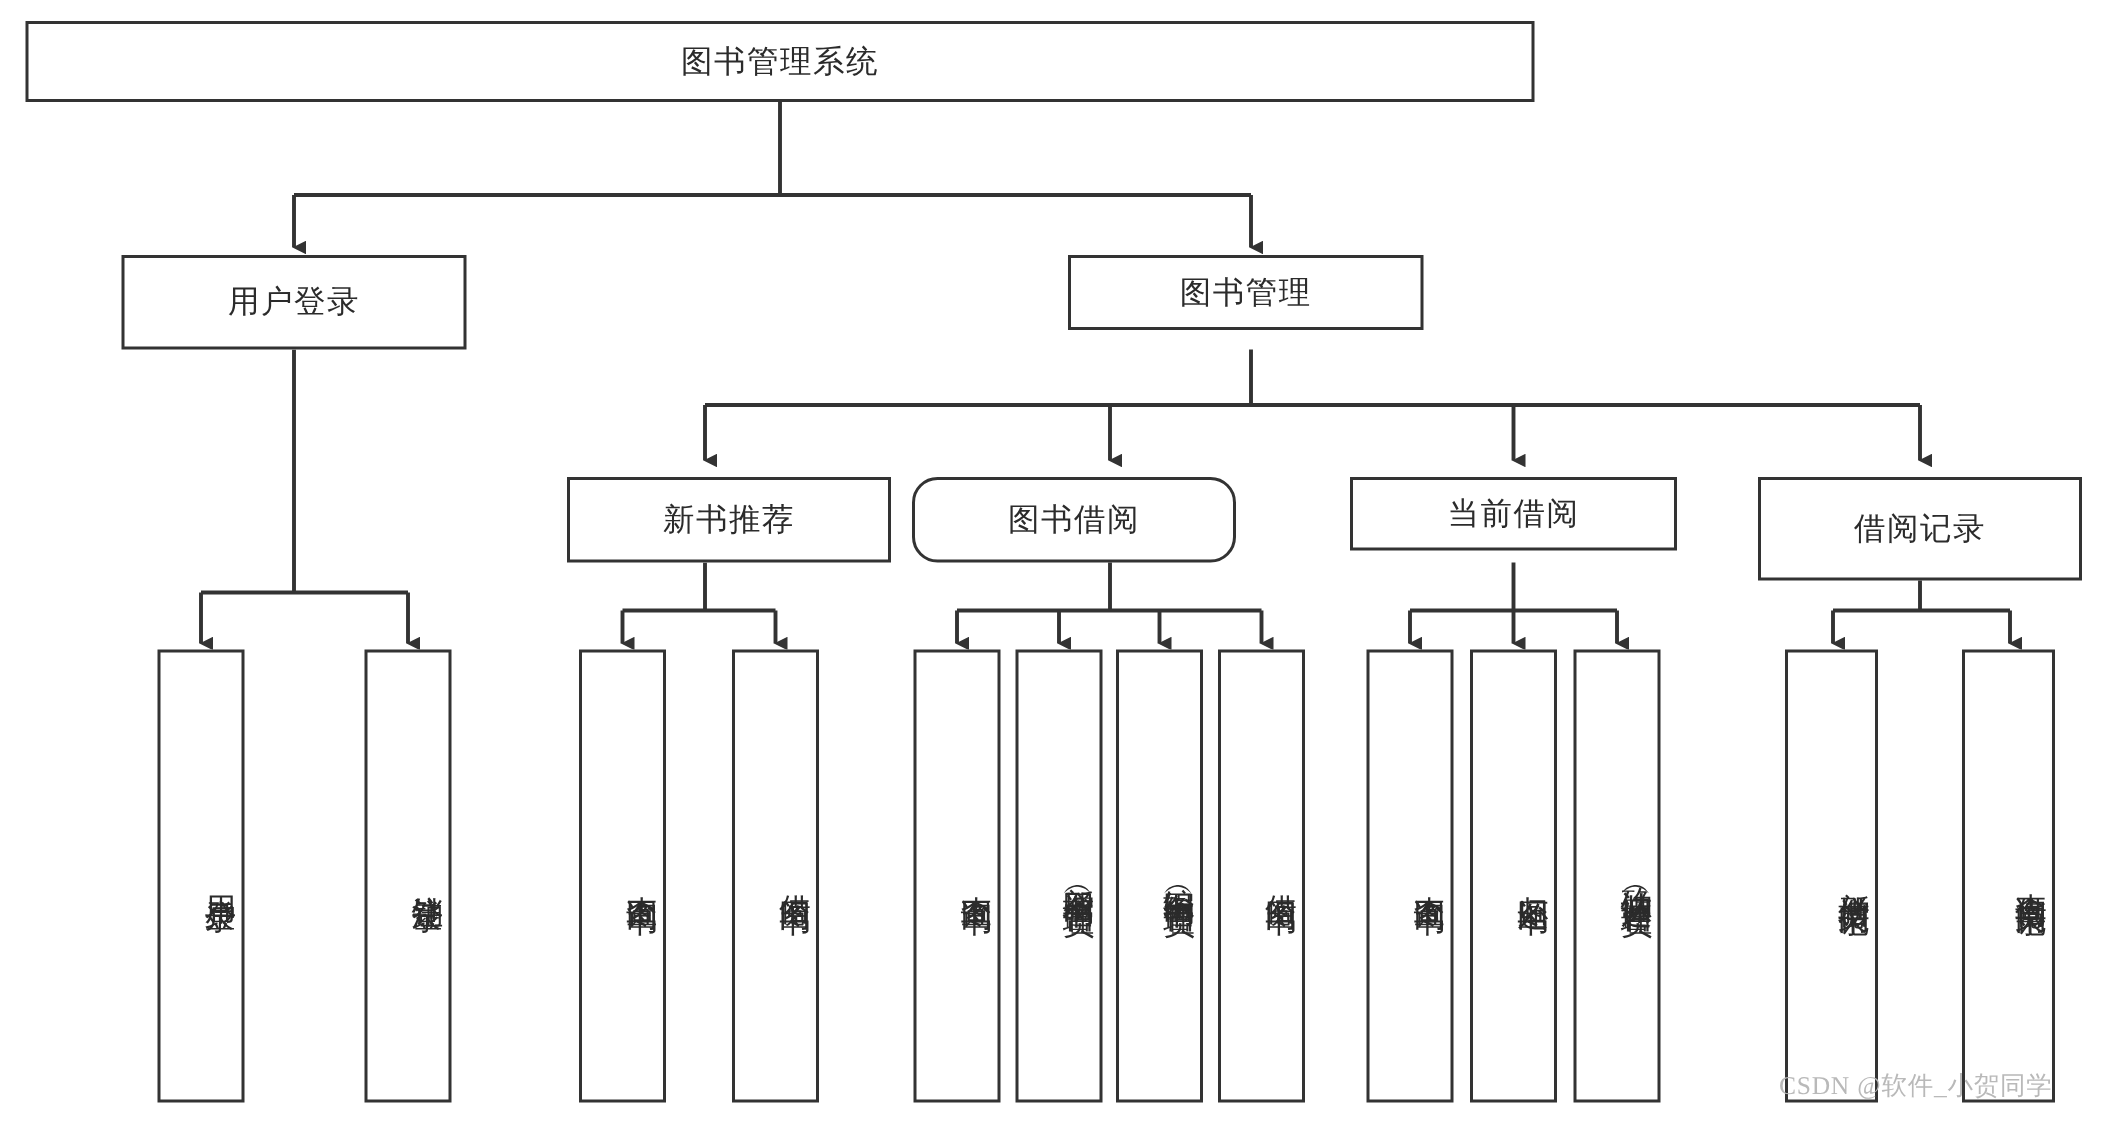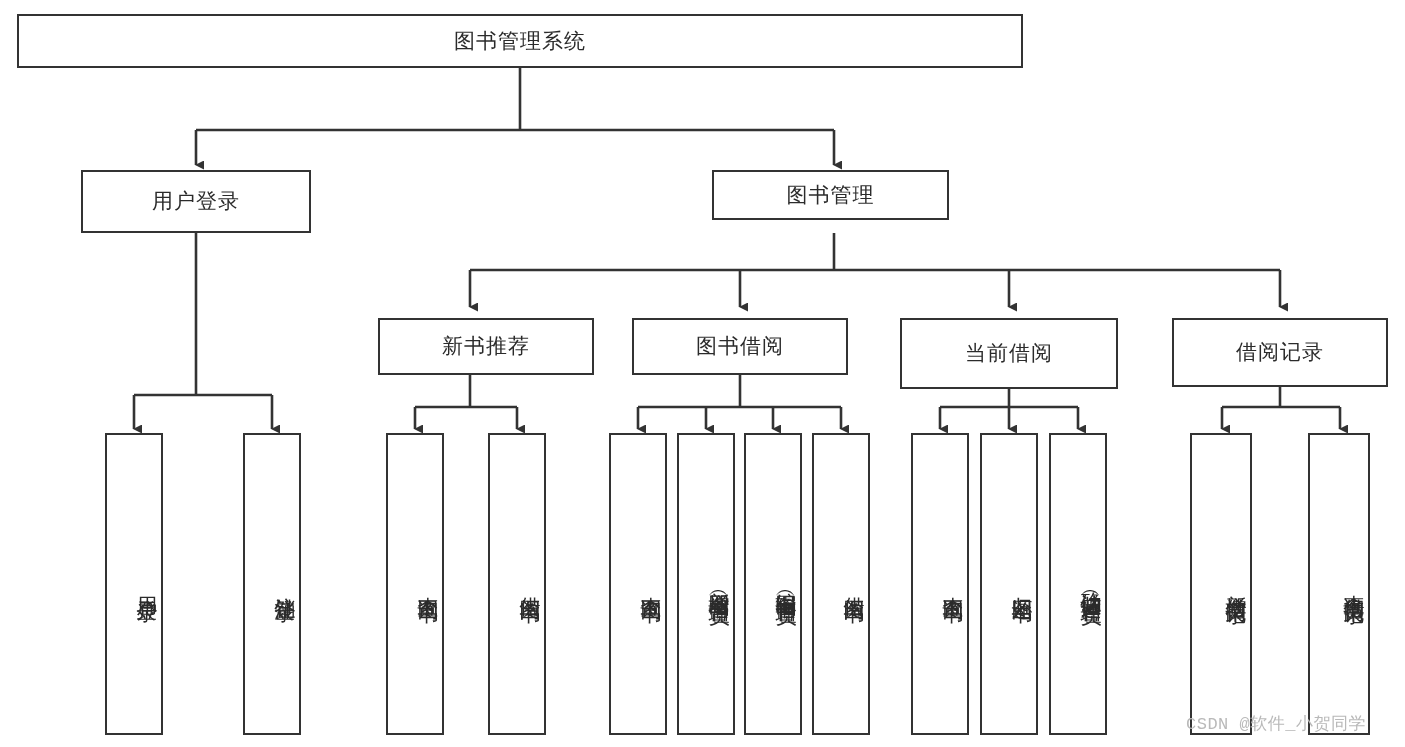--- a/index.html
+++ b/index.html
@@ -59,21 +59,21 @@
     display: block;
   }
   .watermark {
     position: absolute;
     left: 1186px;
     top: 712px;
     font-size: 17px;
     color: #b9b9b9;
     letter-spacing: 0.5px;
     white-space: nowrap;
-    font-family: Liberation Mono, monospace;
+    font-family: Liberation Serif, serif;
   }
 </style>
 </head>
 <body>
 
 <div id="diagram-root">
 
   <svg id="edge-layer" viewBox="0 0 1405 747" width="1405" height="747" xmlns="http://www.w3.org/2000/svg">
     <defs>
       <marker id="arrowhead" markerWidth="9" markerHeight="9" refX="4.5" refY="8" orient="auto" markerUnits="userSpaceOnUse">
@@ -145,25 +145,25 @@
   </div>
 
   <div class="node horizontal" style="left:712px; top:170px; width:237px; height:50px;">
     <span class="node-label">图书管理</span>
   </div>
 
   <div class="node horizontal" style="left:378px; top:318px; width:216px; height:57px;">
     <span class="node-label">新书推荐</span>
   </div>
 
-  <div class="node horizontal" style="left:632px; top:318px; width:216px; height:57px;">
+  <div class="node horizontal" style="left:608px; top:318px; width:216px; height:57px;border-radius:17px;">
     <span class="node-label">图书借阅</span>
   </div>
 
-  <div class="node horizontal" style="left:900px; top:318px; width:218px; height:71px;">
+  <div class="node horizontal" style="left:900px; top:318px; width:218px; height:49px;">
     <span class="node-label">当前借阅</span>
   </div>
 
   <div class="node horizontal" style="left:1172px; top:318px; width:216px; height:69px;">
     <span class="node-label">借阅记录</span>
   </div>
 
   <div class="node vertical" style="left:105px; top:433px; width:58px; height:302px;">
     <span class="node-label">用户登录</span>
   </div>

